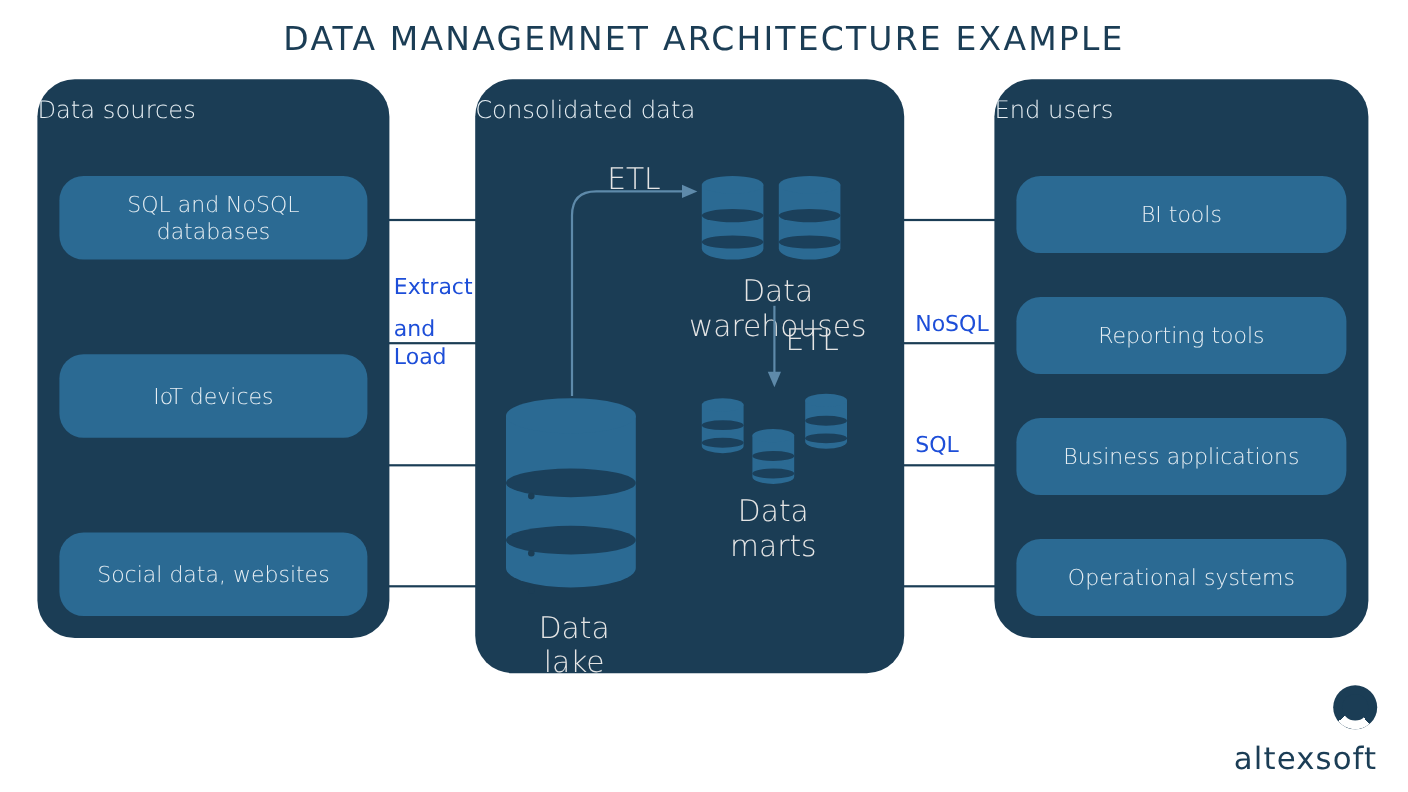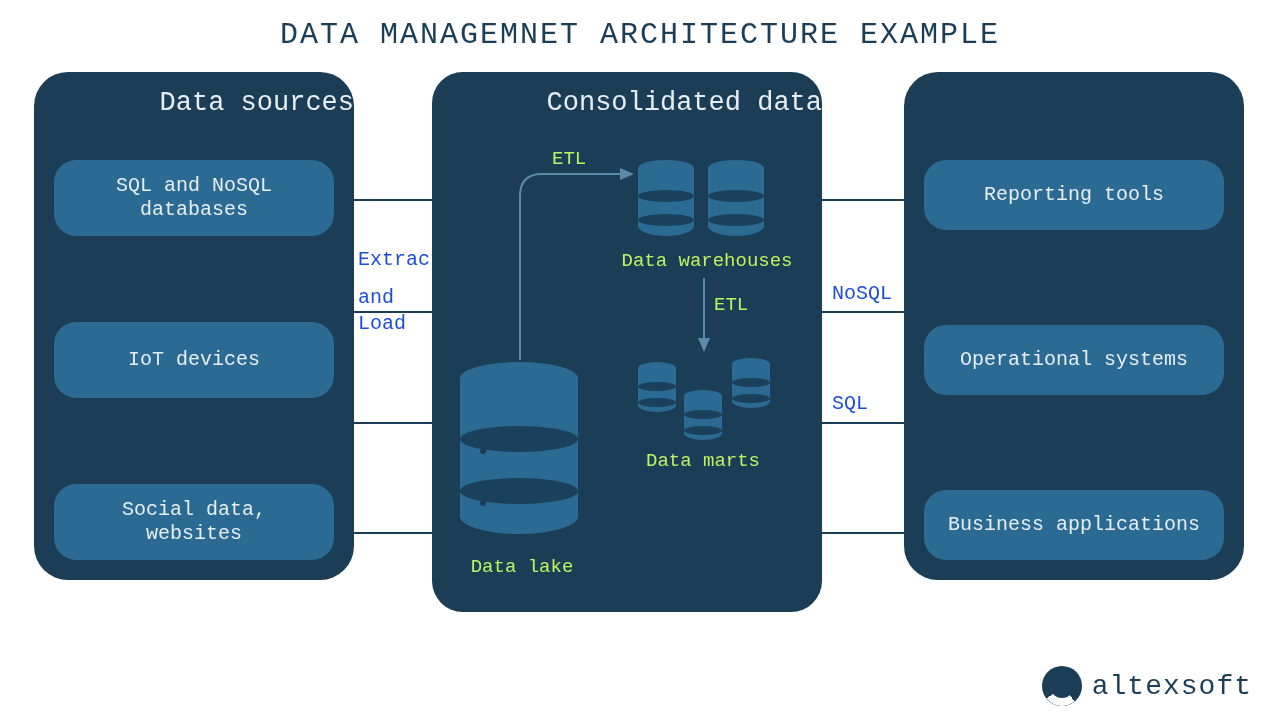--- a/index.html
+++ b/index.html
@@ -1,40 +1,40 @@
 <!DOCTYPE html>
 <html><head>
 <meta charset="utf-8">
 <style>
   * { box-sizing: border-box; margin: 0; padding: 0; }
   html, body { width: 1280px; height: 720px; background: #fff; font-family: "Segoe UI", "DejaVu Sans", Arial, sans-serif; color: #1b3d55; }
-  .canvas { position: relative; width: 1280px; height: 720px; font-family: Liberation Mono, monospace; }
+  .canvas { position: relative; width: 1280px; height: 720px; }
   .title { position: absolute; left: 0; right: 0; top: 18px; text-align: center; font-size: 30px; letter-spacing: 2px; color: #1b3d55; font-weight: 400; }
   .panel { position: absolute; background: #1b3d55; border-radius: 34px; color: #e6eef3; }
-  .panel .header { text-align: right; font-size: 27px; font-weight: 300; padding-top: 16px; }
+  .panel .header { text-align: left; font-size: 22px; font-weight: 300; padding-top: 16px; }
   .panel-left  { left: 34px;  top: 72px; width: 320px; height: 508px; }
-  .panel-mid   { left: 432px; top: 72px; width: 390px; height: 540px; border-radius: 31px; }
+  .panel-mid   { left: 432px; top: 72px; width: 390px; height: 540px; }
   .panel-right { left: 904px; top: 72px; width: 340px; height: 508px; }
   .panel-left .items, .panel-right .items { position: absolute; top: 88px; left: 20px; right: 20px; bottom: 20px; display: flex; flex-direction: column; justify-content: space-between; }
   .item { background: #2b6a93; border-radius: 22px; color: #e6eef3; font-size: 20px; font-weight: 300; display: flex; align-items: center; justify-content: center; text-align: center; height: 70px; padding: 6px 14px; line-height: 1.2; }
   .panel-left .item { height: 76px; }
   .db-stack { position: absolute; }
   .db { position: relative; }
   .db .top { width: 100%; background: #2b6a93; border-radius: 50%; position: absolute; top: 0; left: 0; }
   .db .body { width: 100%; background: #2b6a93; position: absolute; left: 0; }
   .db .seg { width: 100%; background: #1b405b; border-radius: 50%; position: absolute; left: 0; }
   .db .dot { position:absolute; width:6px; height:6px; background:#1b3d55; border-radius:50%; }
-  .mid-label { position: absolute; color: #bef264; font-size: 19px; font-weight: 300; text-align: center; }
+  .mid-label { position: absolute; color: #e5e5e5; font-size: 27px; font-weight: 300; text-align: center; }
   .gap-label { position: absolute; font-size: 20px; color: #1d4ed8; font-weight: 400; }
   .flowline { position:absolute; background:#1b3d55; height:1.5px; }
   .arrowhead { position:absolute; width:0; height:0; border-top:5px solid transparent; border-bottom:5px solid transparent; border-left:10px solid #1b3d55; }
   svg.mid-arrow { position:absolute; overflow:visible; }
   svg.mid-arrow path, svg.mid-arrow line { stroke:#5e8aaa; stroke-width:2; fill:none; }
   svg.mid-arrow polygon { fill:#5e8aaa; }
-  .footer { position:absolute; right:28px; bottom:14px; display:flex; align-items:center; gap:10px; }
+  .footer { position:absolute; right:28px; bottom:14px; display:flex; align-items:flex-end; gap:10px;flex-direction:column; }
   .footer .logo { width:40px; height:40px; border-radius:50%; background:#1b3d55; position:relative; overflow:hidden; }
   .footer .logo::before { content:""; position:absolute; inset:0; background: conic-gradient(#fff 0 25%, transparent 0); border-radius:50%; transform:rotate(140deg); }
   .footer .logo::after { content:""; position:absolute; left:8px; top:8px; width:24px; height:24px; border-radius:50%; background:#1b3d55; }
   .footer .brand { font-size:28px; color:#1b3d55; font-weight:400; letter-spacing:1px; }
 </style>
 </head>
 <body>
 
 <div class="canvas">
   <div class="title">DATA MANAGEMNET ARCHITECTURE EXAMPLE</div>
@@ -140,24 +140,26 @@
     <div class="mid-label" style="left:120px; top:76px;">ETL</div>
 
     <svg class="mid-arrow" style="left:262px; top:206px; width:20px; height:76px;">
       <line x1="10" y1="0" x2="10" y2="62"></line>
       <polygon points="4,60 10,74 16,60"></polygon>
     </svg>
     <div class="mid-label" style="left:282px; top:222px;">ETL</div>
   </div>
 
   <div class="panel panel-right">
+    <div class="header">End users</div>
     <div class="items">
+      <div class="item">BI tools</div>
       <div class="item">Reporting tools</div>
+      <div class="item">Business applications</div>
       <div class="item">Operational systems</div>
-      <div class="item">Business applications</div>
     </div>
   </div>
 
   <div class="footer">
     <div class="logo"></div>
     <div class="brand">altexsoft</div>
   </div>
 </div>
 
 </body></html>

